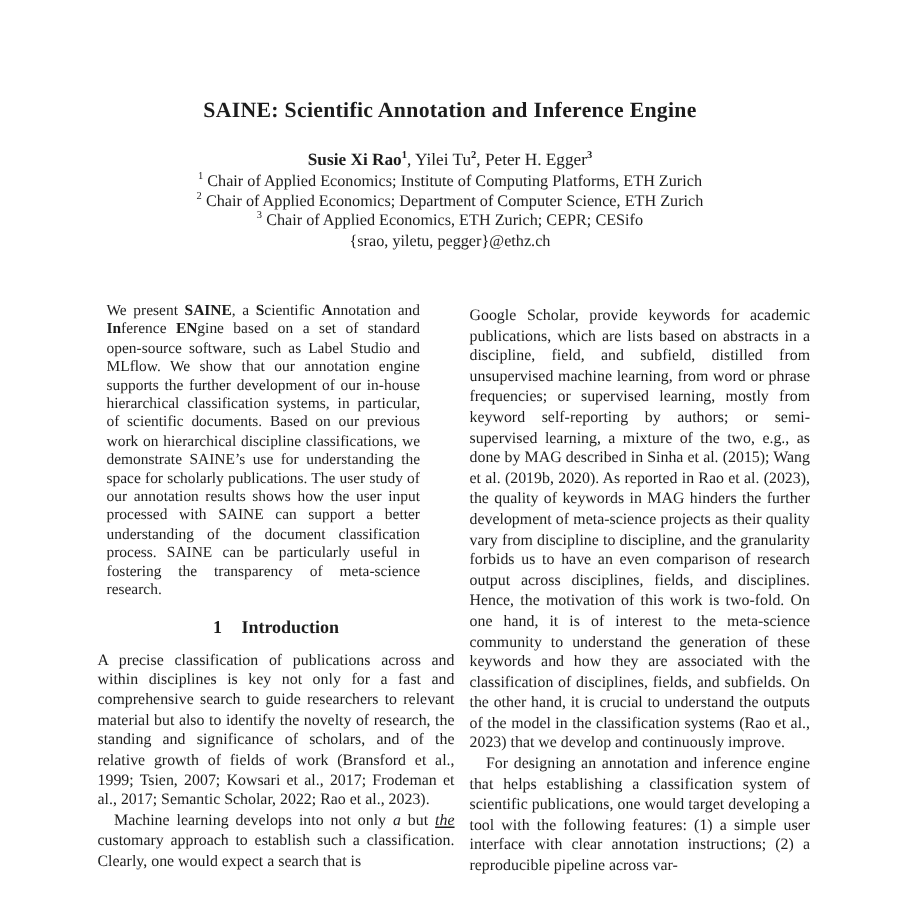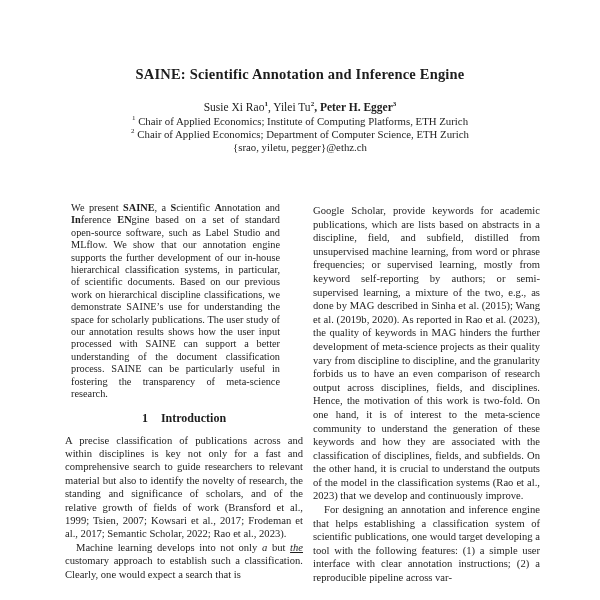--- a/index.html
+++ b/index.html
@@ -46,23 +46,24 @@
   .indent { text-indent: 11px; }
 </style>
 </head>
 <body>
 
 <div class="page">
 
   <h1 class="paper-title">SAINE: Scientific Annotation and Inference Engine</h1>
 
   <div class="head-block">
-    <div class="authors-line"><span style="font-weight: normal;">Susie Xi Rao</span><sup style="font-weight: bold;">1</sup><span style="font-weight: normal;">, Yilei Tu</span><sup style="font-weight: bold;">2</sup><span style="font-weight: bold;">, Peter H. Egger</span><sup style="font-weight: bold;">3</sup></div>
+    <div class="authors-line"><span style="font-weight: bold;">Susie Xi Rao</span><sup style="font-weight: bold;">1</sup><span style="font-weight: normal;">, Yilei Tu</span><sup style="font-weight: bold;">2</sup><span style="font-weight: normal;">, Peter H. Egger</span><sup style="font-weight: bold;">3</sup></div>
     <div class="affil-line"><sup>1</sup><span> Chair of Applied Economics; Institute of Computing Platforms, ETH Zurich</span></div>
     <div class="affil-line"><sup>2</sup><span> Chair of Applied Economics; Department of Computer Science, ETH Zurich</span></div>
+    <div class="affil-line"><sup>3</sup><span> Chair of Applied Economics, ETH Zurich; CEPR; CESifo</span></div>
     <div class="email-line">{srao, yiletu, pegger}@ethz.ch</div>
   </div>
 
   <section class="col col-left">
     <p class="abs-body"><span>We present </span><span style="font-weight: bold;">SAINE</span><span>, a </span><span style="font-weight: bold;">S</span><span>cientific </span><span style="font-weight: bold;">A</span><span>nnotation and </span><span style="font-weight: bold;">In</span><span>ference </span><span style="font-weight: bold;">EN</span><span>gine based on a set of standard open-source software, such as Label Studio and MLflow. We show that our annotation engine supports the further development of our in-house hierarchical classification systems, in particular, of scientific documents. Based on our previous work on hierarchical discipline classifications, we demonstrate SAINE’s use for understanding the space for scholarly publications. The user study of our annotation results shows how the user input processed with SAINE can support a better understanding of the document classification process. SAINE can be particularly useful in fostering the transparency of meta-science research.</span></p>
     <h3 class="sec-heading">
       <span class="sec-num">1</span><span>Introduction</span>
     </h3>
     <p class="body-p">A precise classification of publications across and within disciplines is key not only for a fast and comprehensive search to guide researchers to relevant material but also to identify the novelty of research, the standing and significance of scholars, and of the relative growth of fields of work (Bransford et al., 1999; Tsien, 2007; Kowsari et al., 2017; Frodeman et al., 2017; Semantic Scholar, 2022; Rao et al., 2023).</p>
     <p class="body-p indent"><span>Machine learning develops into not only </span><span style="font-style: italic;">a</span><span> but </span><span style="font-style: italic; text-decoration: underline;">the</span><span> customary approach to establish such a classification. Clearly, one would expect a search that is</span></p>

